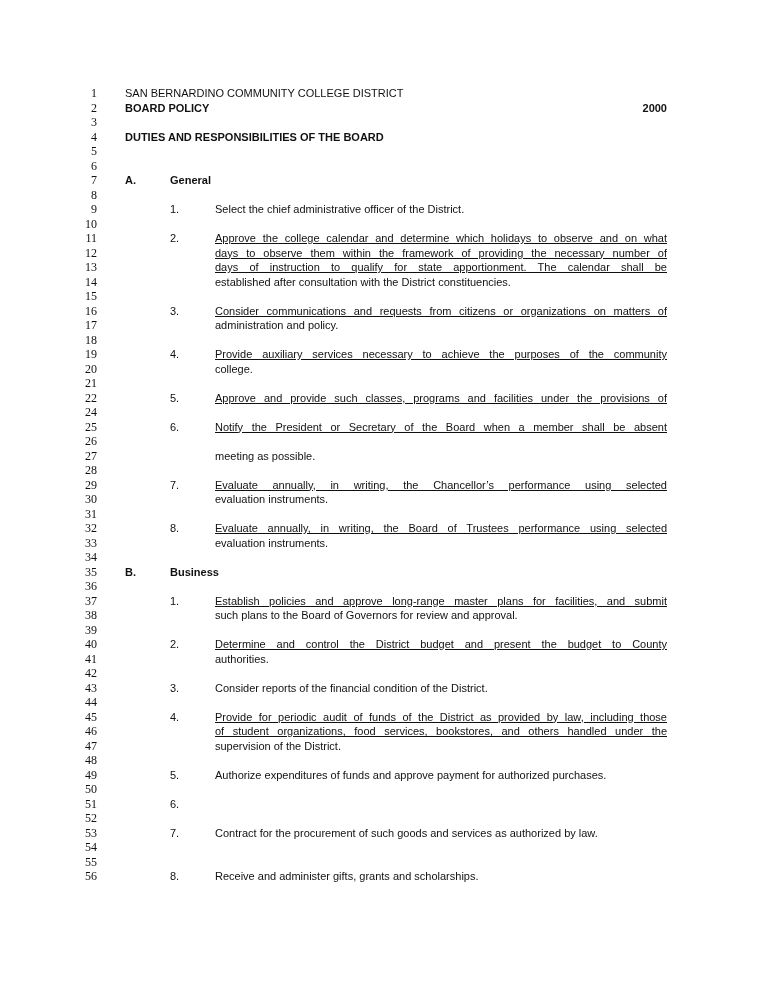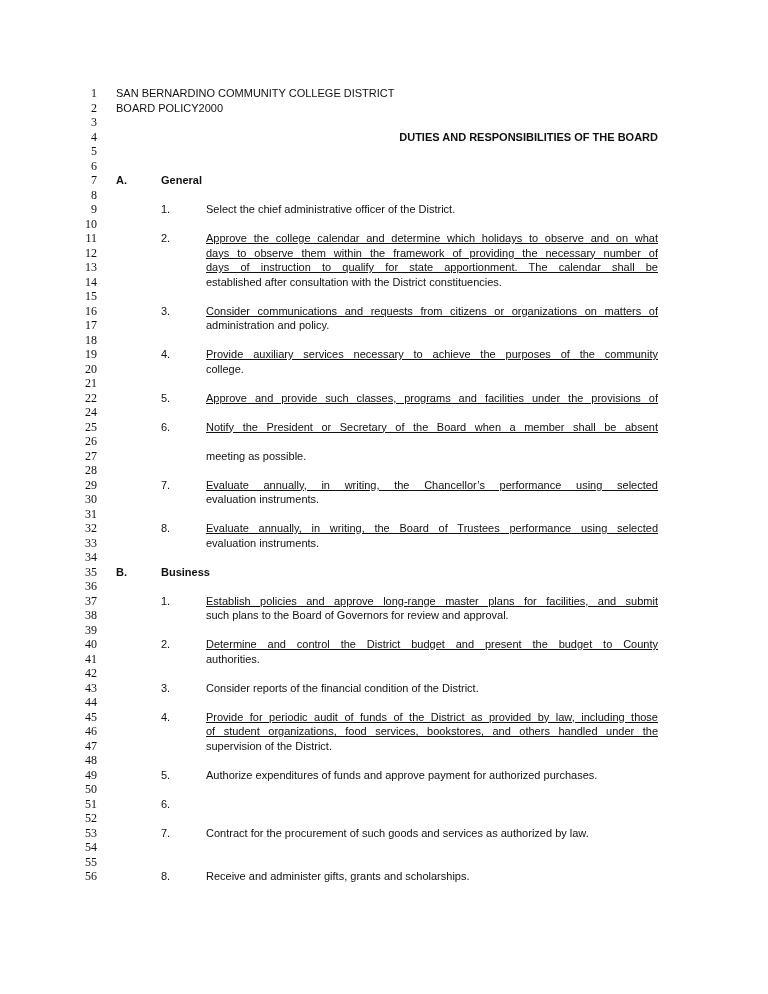--- a/index.html
+++ b/index.html
@@ -32,35 +32,36 @@
     flex: 0 0 97px;
     width: 97px;
     text-align: right;
     font-family: "Liberation Serif", "DejaVu Serif", serif;
     font-size: 12px;
     color: #111111;
   }
   .content {
     flex: 0 0 542px;
     width: 542px;
-    margin-left: 19px;
+    margin-left: 28px;
     font-family: "Liberation Sans", "DejaVu Sans", sans-serif;
     font-size: 11px;
     color: #111111;
     position: relative;
     white-space: normal;
     overflow: hidden;
   }
   .content.center {
-    text-align: right;
+    text-align: left;
     font-weight: bold;
   }
   .content.split {
     display: flex;
-    justify-content: flex-start;
+    justify-content: space-between;
+    font-weight: bold;
   }
   .content.section { font-weight: bold; }
   .sec-letter {
     position: absolute;
     left: 0;
     top: 0;
   }
   .sec-title {
     display: block;
     margin-left: 45px;

